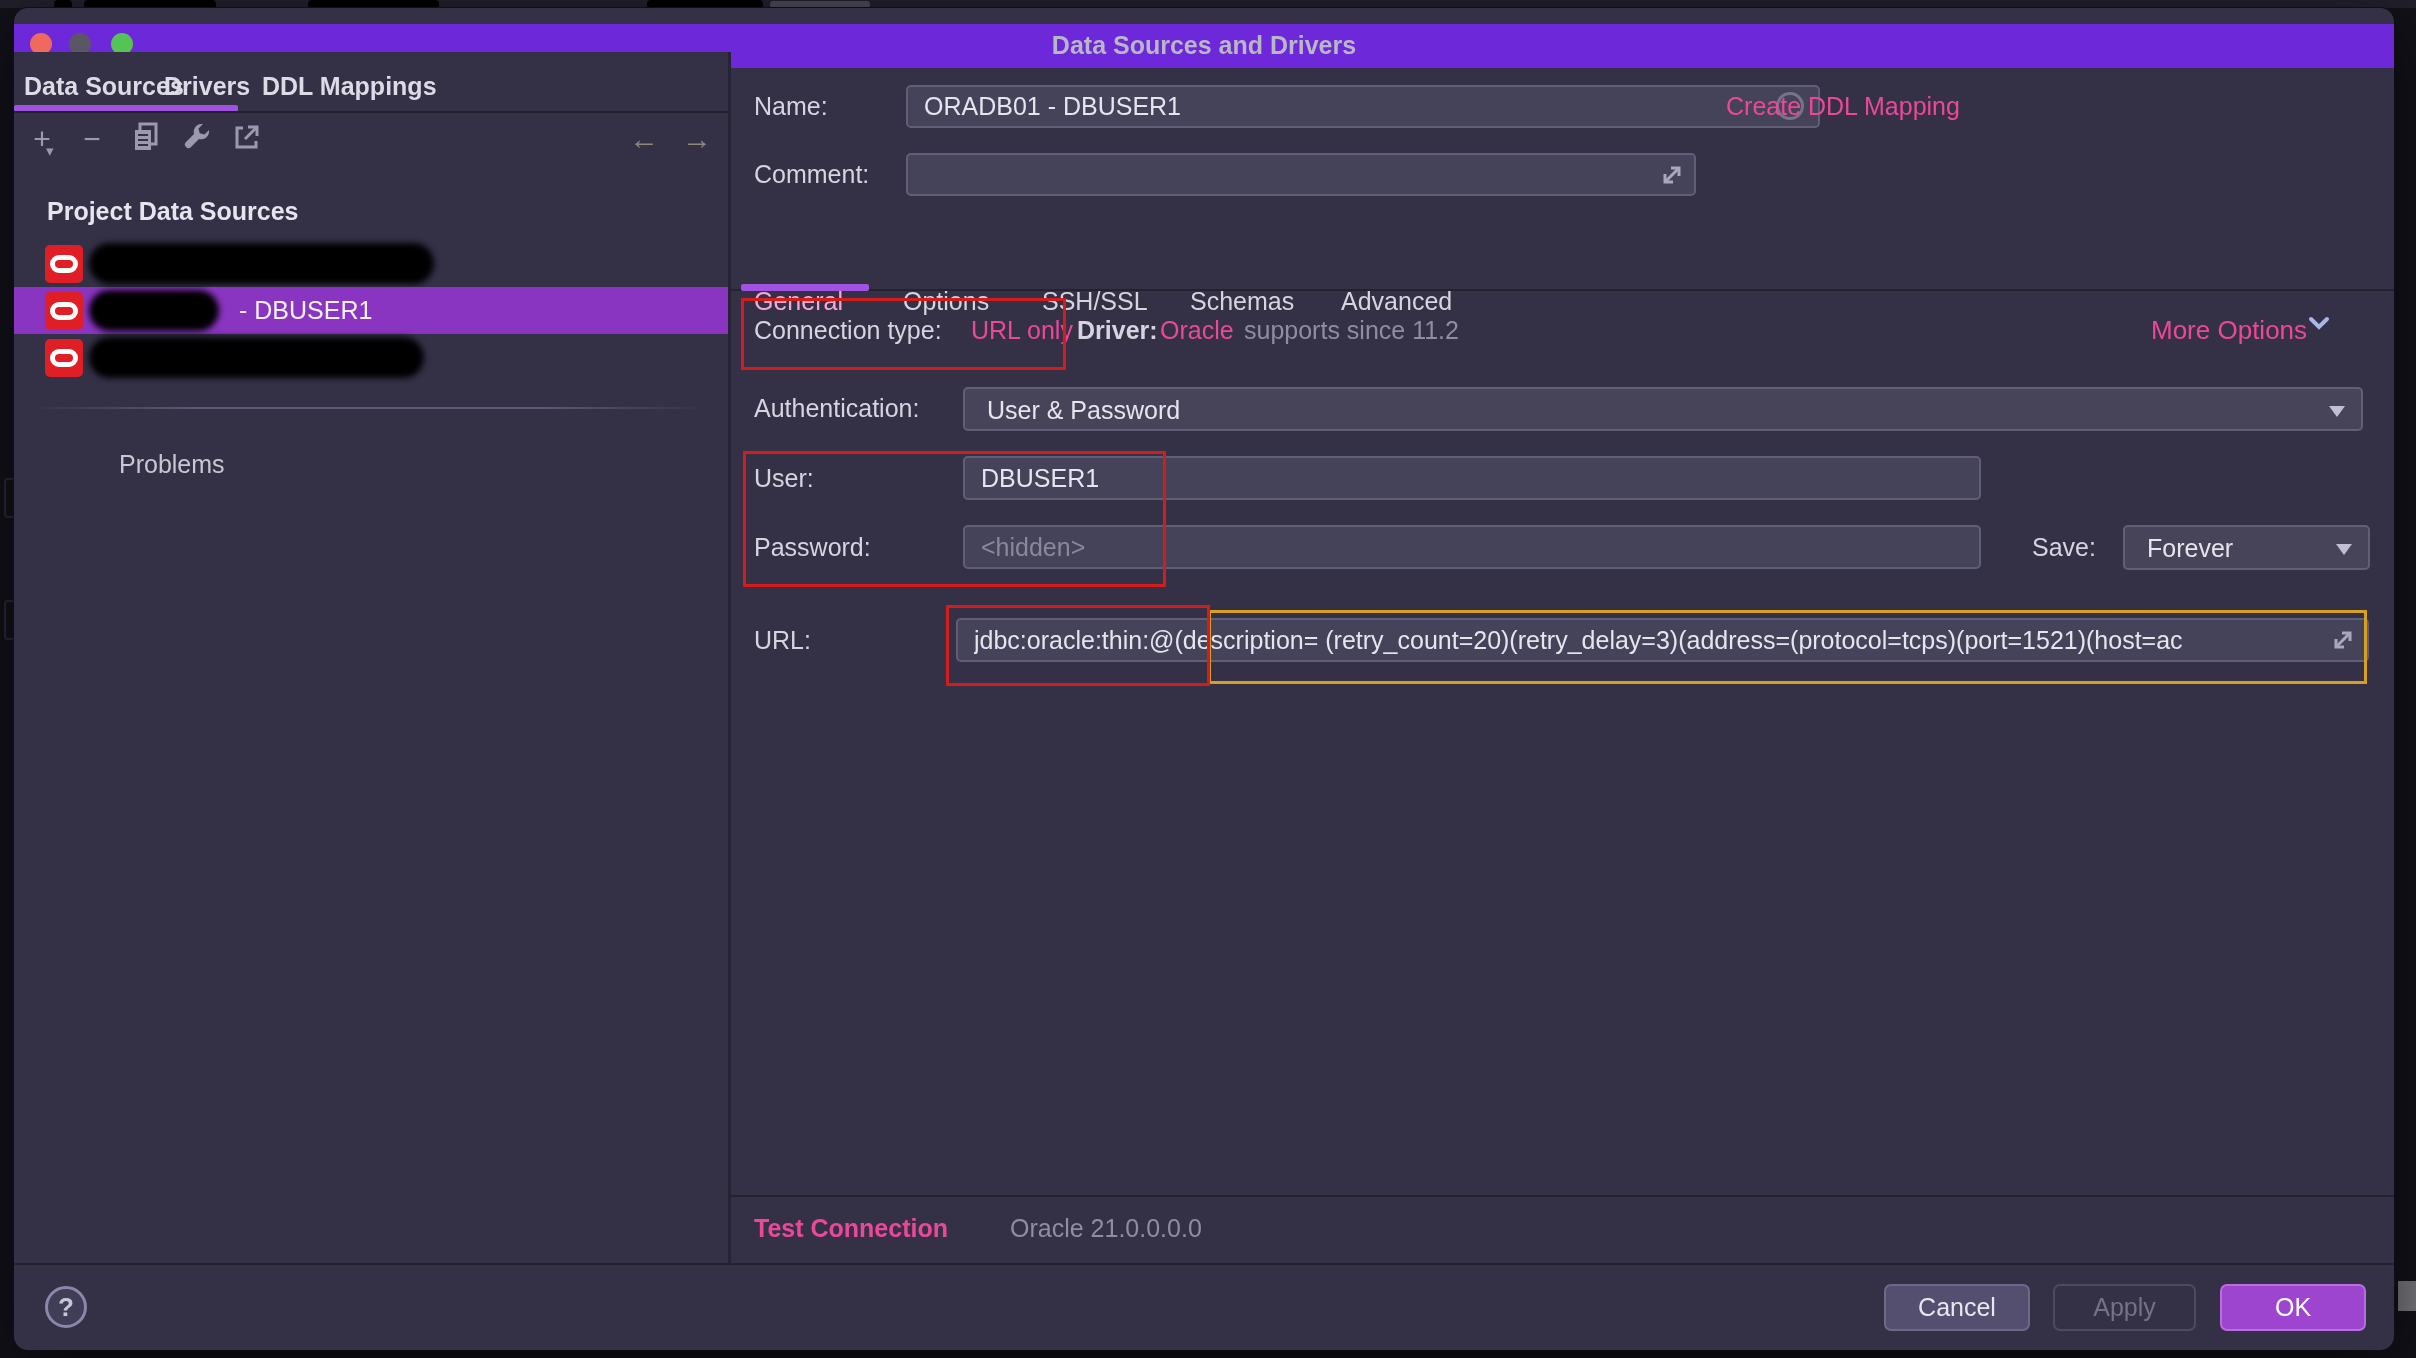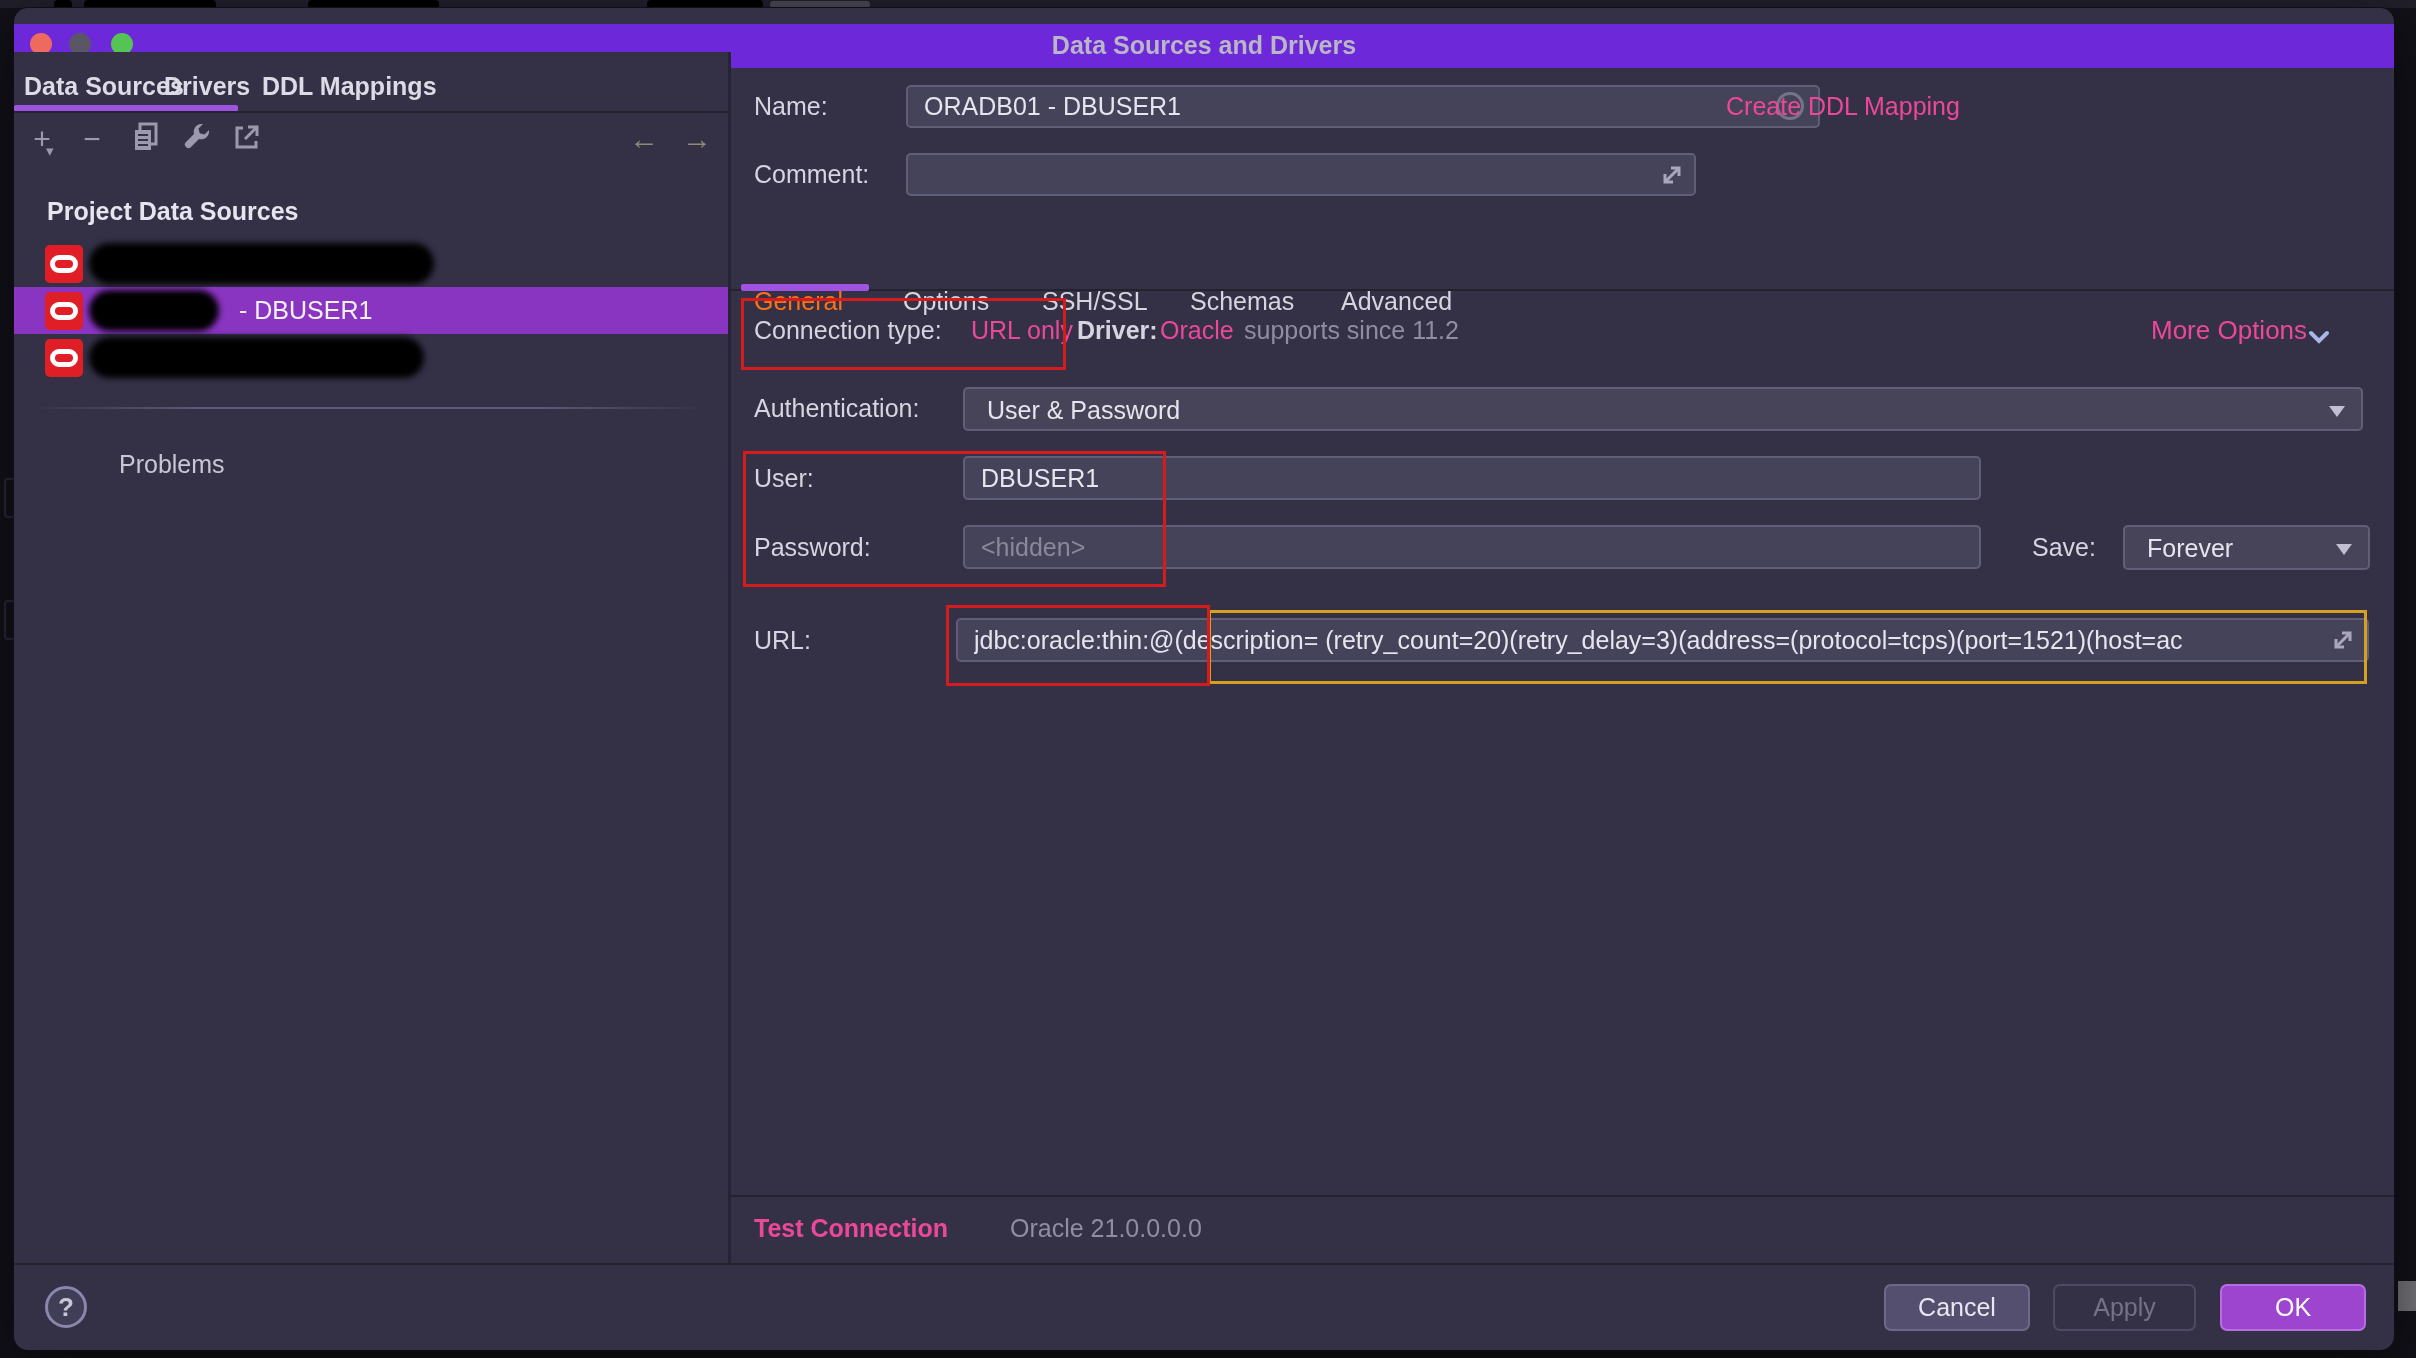--- a/index.html
+++ b/index.html
@@ -27,21 +27,21 @@
   .graytxt{color:#8f8d9f;}
   .field{background:#454359;border:2px solid #615e78;border-radius:5px;box-sizing:border-box;}
   .field input{position:absolute;left:0;top:0;width:100%;height:100%;background:transparent;border:none;outline:none;
                color:#e6e4ee;font-size:25px;padding:0 16px;font-family:"Liberation Sans",sans-serif;box-sizing:border-box;}
   .field input::placeholder{color:#8a8899;opacity:1;}
   .combo{background:#474459;border:2px solid #615e78;border-radius:5px;box-sizing:border-box;}
   .combo .val{position:absolute;left:22px;top:0;height:100%;line-height:42px;font-size:25px;color:#e6e4ee;}
   .caret{position:absolute;right:16px;top:17px;width:0;height:0;border-left:8px solid transparent;
          border-right:8px solid transparent;border-top:11px solid #c2bfd2;}
   .rtab{font-size:25px;color:#d6d4de;top:232px;height:34px;line-height:34px;}
-  .rtab.active{color:#f97316;}
+  .rtab.active{color:#f9a8d4;}
   .link{color:#ec4899;font-size:25px;height:30px;line-height:30px;}
   .annot-red{border:3px solid #d41c1c;pointer-events:none;z-index:30;}
   .annot-yellow{border:3px solid #d7a021;pointer-events:none;z-index:29;}
   .btn{border-radius:7px;font-size:25px;text-align:center;line-height:43px;height:47px;box-sizing:border-box;}
   .btn-cancel{background:#544f6e;border:2px solid #6e6987;color:#e8e6f0;}
   .btn-apply{background:transparent;border:2px solid #4d4a64;color:#757288;}
   .btn-ok{background:#9e45cf;border:2px solid #b86ee0;color:#ffffff;}
   .helpbtn{width:42px;height:42px;border-radius:50%;background:#403d56;border:3px solid #8b86ac;box-sizing:border-box;
            color:#c9c6da;font-size:26px;font-weight:700;text-align:center;line-height:36px;}
   .ring{width:28px;height:28px;border-radius:50%;border:3px solid #76738a;box-sizing:border-box;}
@@ -163,21 +163,21 @@
     <div class="abs rtab" style="left:459px;">Schemas</div>
     <div class="abs rtab" style="left:610px;">Advanced</div>
     <div class="abs tabline" style="left:0;top:237px;width:1663px;height:2px;"></div>
     <div class="abs accentbar" style="left:10px;top:232px;width:128px;height:7px;"></div>
 
     <div class="abs flabel" style="left:23px;top:263px;">Connection type:</div>
     <div class="abs link" style="left:240px;top:263px;">URL only</div>
     <div class="abs flabel" style="left:346px;top:263px;font-weight:700;">Driver:</div>
     <div class="abs link" style="left:429px;top:263px;">Oracle</div>
     <div class="abs flabel graytxt" style="left:513px;top:263px;">supports since 11.2</div>
-    <div class="abs" style="left:1420px;top:263px;height:30px;display:flex;align-items:flex-end;">
+    <div class="abs" style="left:1420px;top:263px;height:30px;display:flex;align-items:flex-start;">
       <span class="link" style="font-size:26px;">More Options</span>
       <svg width="24" height="16" viewBox="0 0 24 16">
           <polyline points="4,4 12,12 20,4" fill="none" stroke="#a8b6e8" stroke-width="4" stroke-linecap="round"></polyline>
         </svg>
     </div>
 
     <div class="abs flabel" style="left:23px;top:341px;">Authentication:</div>
     <div class="abs combo" style="left:232px;top:335px;width:1400px;height:44px;">
       <span class="val">User &amp; Password</span>
       <span class="caret"></span>

